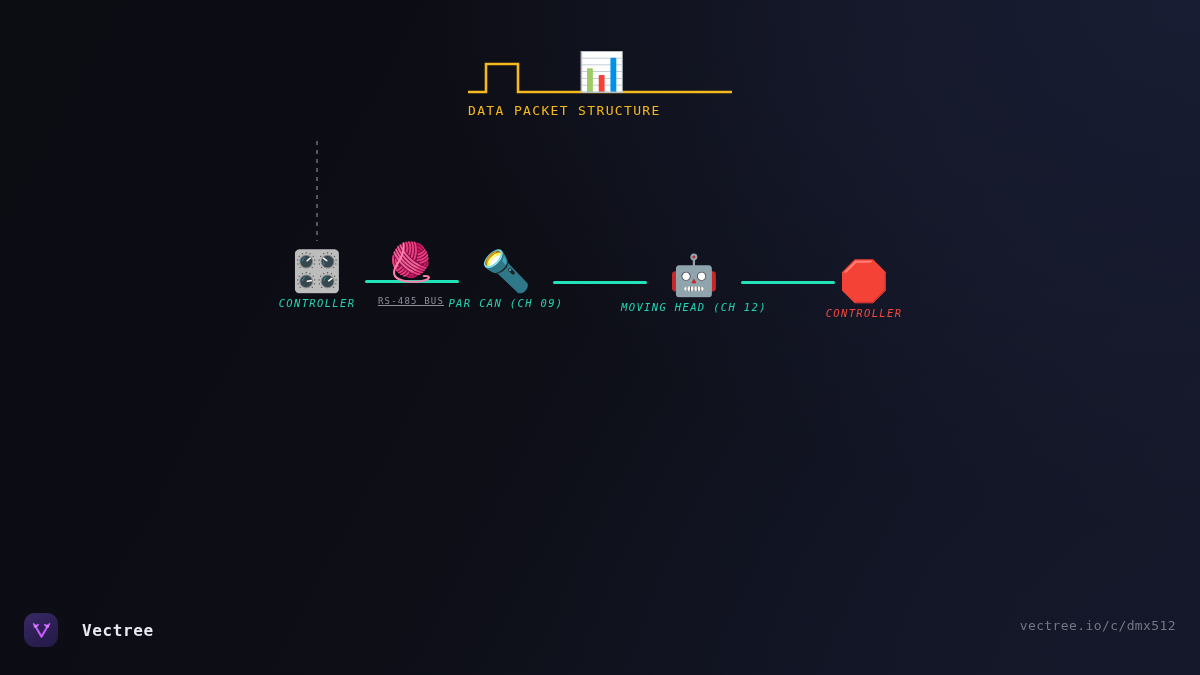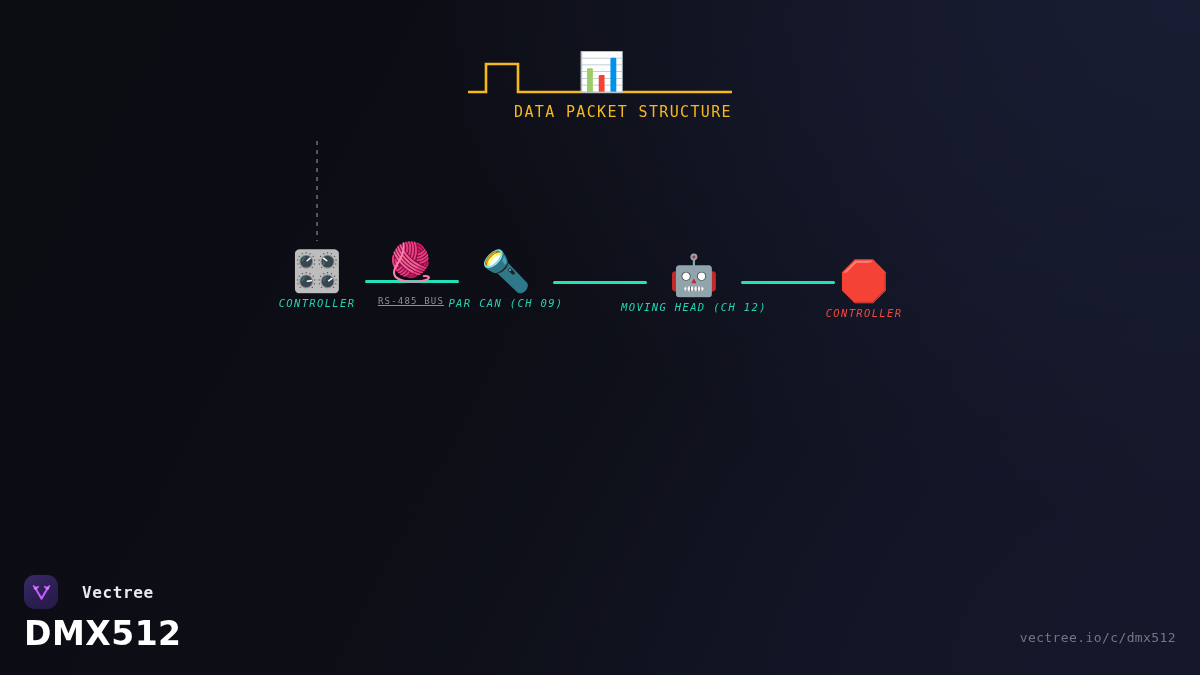--- a/index.html
+++ b/index.html
@@ -42,23 +42,23 @@
     font-size: 38px;
     line-height: 40px;
     text-align: center;
     font-family: "DejaVu Sans", sans-serif;
   }
   .packet-caption {
     position: absolute;
     left: 0;
     top: 51px;
     width: 264px;
-    text-align: right;
+    text-align: left;
     color: #f5b91d;
-    font-size: 15px;
+    font-size: 13px;
     letter-spacing: 1.35px;
     font-family: "DejaVu Sans Mono", monospace;
     white-space: nowrap;
   }
 
   
   .drop-line {
     position: absolute;
     left: 316px;
     top: 141px;
@@ -173,21 +173,21 @@
     font-size: 33px;
     font-weight: bold;
     letter-spacing: .5px;
     color: #ffffff;
     font-family: "DejaVu Sans", sans-serif;
     line-height: 38px;
   }
   .footer-url {
     position: absolute;
     right: 24px;
-    bottom: 30px;
+    bottom: 42px;
     font-size: 13px;
     letter-spacing: .4px;
     color: #747684;
     font-family: "DejaVu Sans Mono", monospace;
   }
 </style>
 </head>
 <body>
 
 <div class="packet-block">
@@ -242,16 +242,15 @@
       <svg width="21" height="21" viewBox="0 0 24 24" aria-hidden="true">
         <path d="M5.2 7.4 L12 19 L18.8 7.4" fill="none" stroke="#c45cff" stroke-width="2.3" stroke-linecap="round" stroke-linejoin="round"></path>
         <path d="M5.2 7.4 L3.0 4.6 M5.2 7.4 L8.2 5.4" fill="none" stroke="#c45cff" stroke-width="2.1" stroke-linecap="round"></path>
         <path d="M18.8 7.4 L21.0 4.6 M18.8 7.4 L15.8 5.4" fill="none" stroke="#c45cff" stroke-width="2.1" stroke-linecap="round"></path>
         <circle cx="5.2" cy="7.0" r="1.9" fill="#d77cff"></circle>
         <circle cx="18.8" cy="7.0" r="1.9" fill="#d77cff"></circle>
       </svg>
     </div>
     <div class="brand-name">Vectree</div>
   </div>
-  <div class="page-title">DMX512</div>
 </div>
 
 <div class="footer-url">vectree.io/c/dmx512</div>
 
 </body></html>

